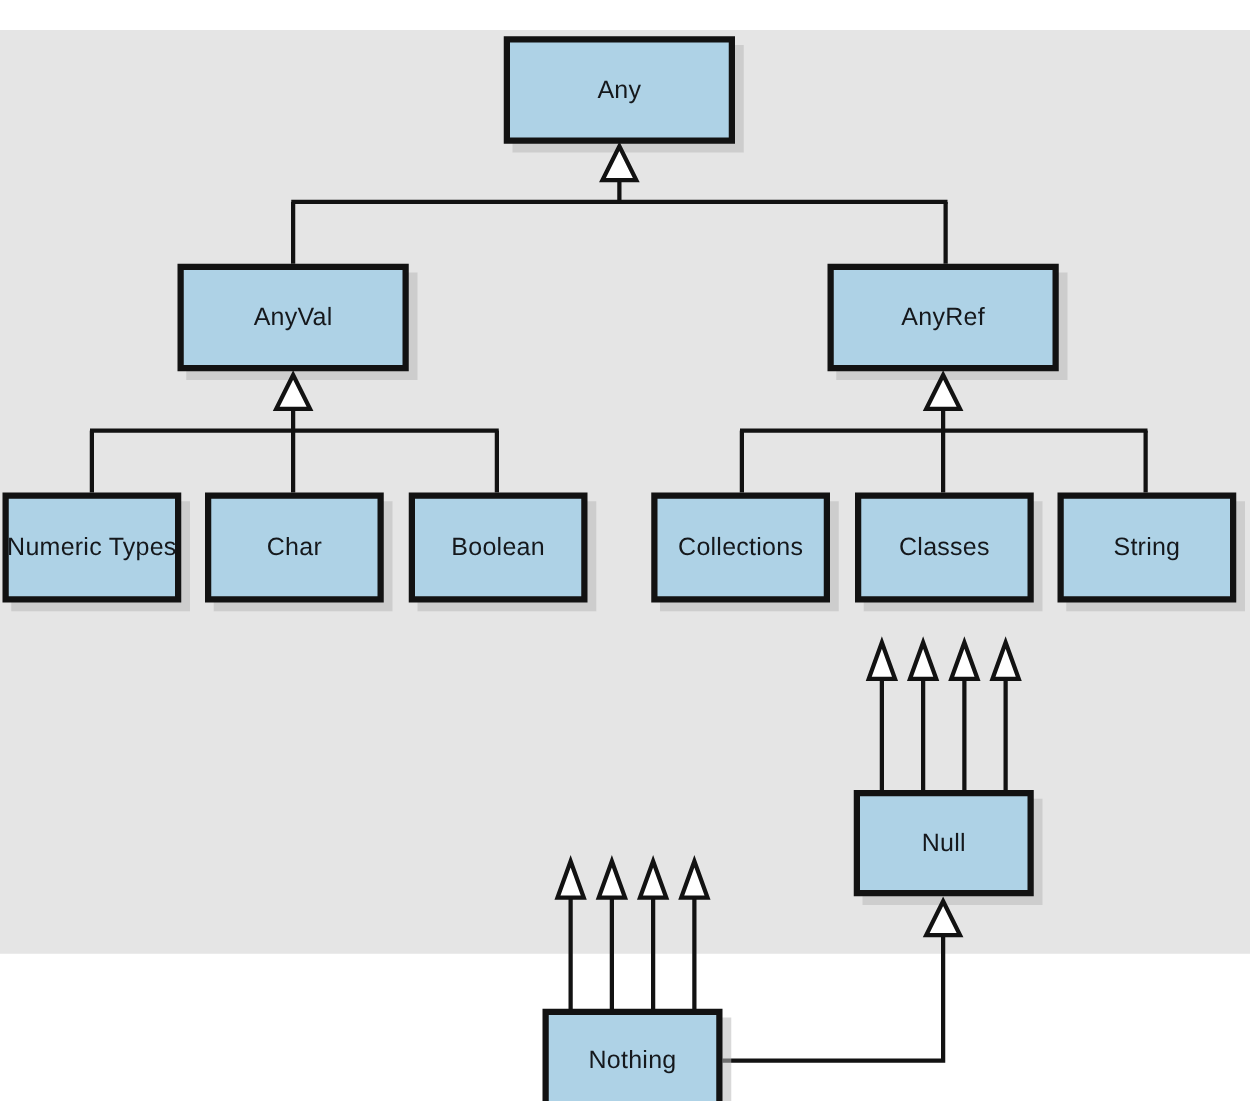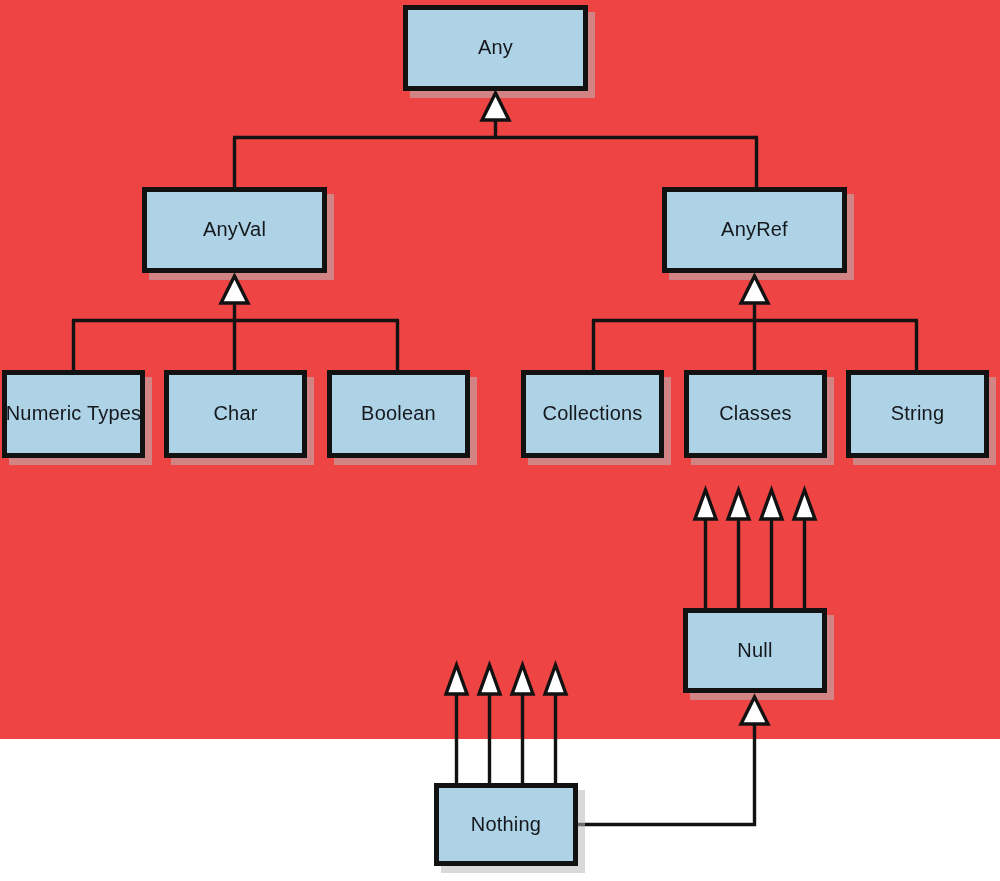--- a/index.html
+++ b/index.html
@@ -11,21 +11,22 @@
   body {
     width: 1000px;
     height: 881px;
     font-family: "Liberation Sans", sans-serif;
     overflow: hidden;
   }
   #diagram-root {
     position: relative;
     width: 1000px;
     height: 739px;
-    background: #ef4444;
+    background: #e5e5e5;
+    margin-top: 24px;
   }
   svg#hierarchy-svg {
     display: block;
     width: 1000px;
     height: 881px;
   }
   .node-shadow {
     fill: #b9b9b9;
     opacity: 0.55;
   }

